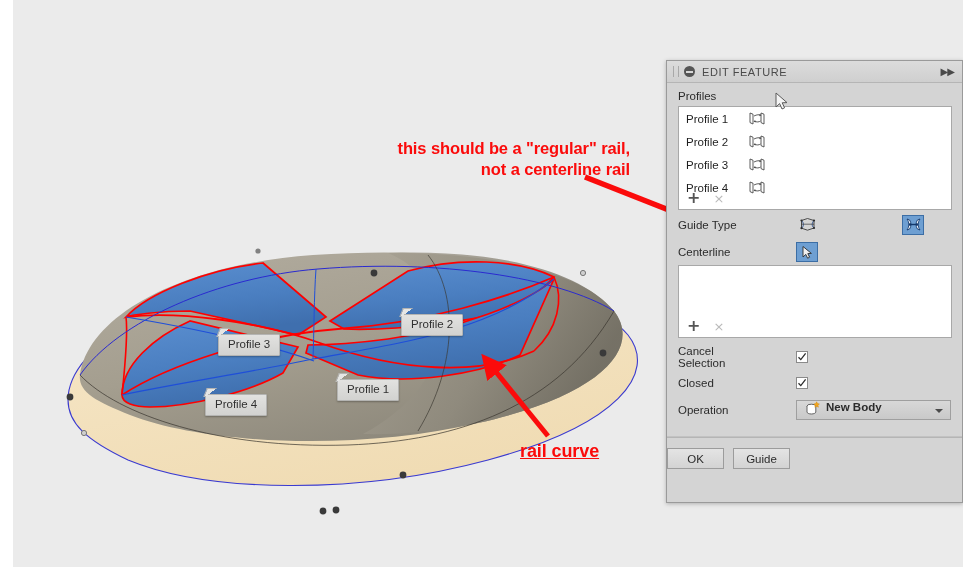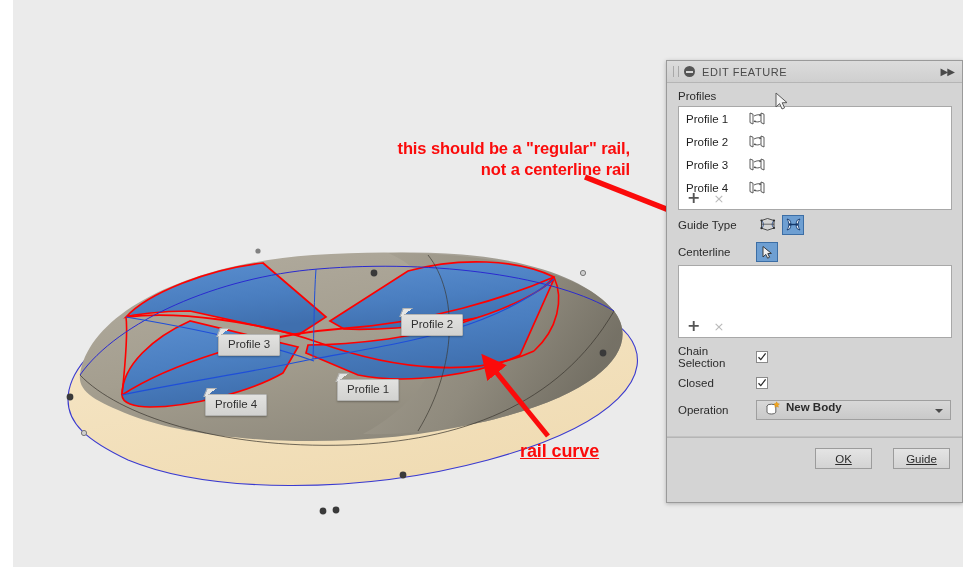--- a/index.html
+++ b/index.html
@@ -113,20 +113,21 @@
     position:absolute;right:8px;top:5px;
     color:#4a4a4a;font-size:10px;letter-spacing:-1px;
   }
 
   .dlg-body{padding:0;position:relative;height:396px;}
 
   .row{
     display:flex;align-items:center;
     height:25px;
     padding-left:11px;
+    gap:40px;
   }
   .row .lbl{width:78px;flex:0 0 auto;font-size:11.5px;color:#2b2b2b;}
 
   .section-label{padding:7px 6px 4px 11px;font-size:11.5px;color:#2b2b2b;}
 
   .listbox{
     margin:0 10px 0 11px;
     background:#ffffff;
     border:1px solid #a8a8a8;
     box-sizing:border-box;
@@ -192,22 +193,22 @@
   .combo .caret{
     position:absolute;right:7px;top:8px;
     width:0;height:0;border-left:4px solid transparent;border-right:4px solid transparent;
     border-top:4px solid #4a4a4a;
   }
 
   .dlg-footer{
     position:absolute;left:0;bottom:0;width:100%;height:42px;
     border-top:1px solid #b5b5b5;
     background:#d4d4d4;
-    display:flex;align-items:center;justify-content:flex-end;
-    gap:21px;padding-right:12px;box-sizing:border-box;text-decoration:underline;
+    display:flex;align-items:center;justify-content:flex-start;
+    gap:9px;padding-right:12px;box-sizing:border-box;
   }
   .btn{
     width:57px;height:21px;
     background:linear-gradient(to bottom,#e4e4e4,#d3d3d3);
     border:1px solid #9c9c9c;
     font-size:11.5px;color:#2b2b2b;
     display:flex;align-items:center;justify-content:center;
     box-sizing:border-box;
   }
   .divider-above-footer{
@@ -435,21 +436,21 @@
       </div>
 
       <div class="listbox" id="centerline-list">
         <div class="list-tools">
           <span class="plus-btn">+</span>
           <span class="x-btn">×</span>
         </div>
       </div>
 
       <div class="row" style="height:26px;margin-top:6px;">
-        <span class="lbl">Chain Selection</span>
+        <span class="lbl">Cancel Selection</span>
         <span class="checkbox">
           <svg width="10" height="10" viewBox="0 0 10 10">
             <path d="M1.5 5.2 L3.8 7.6 L8.6 1.4" fill="none" stroke="#2b2b2b" stroke-width="1.3"></path>
           </svg>
         </span>
       </div>
 
       <div class="row" style="height:26px;">
         <span class="lbl">Closed</span>
         <span class="checkbox">

